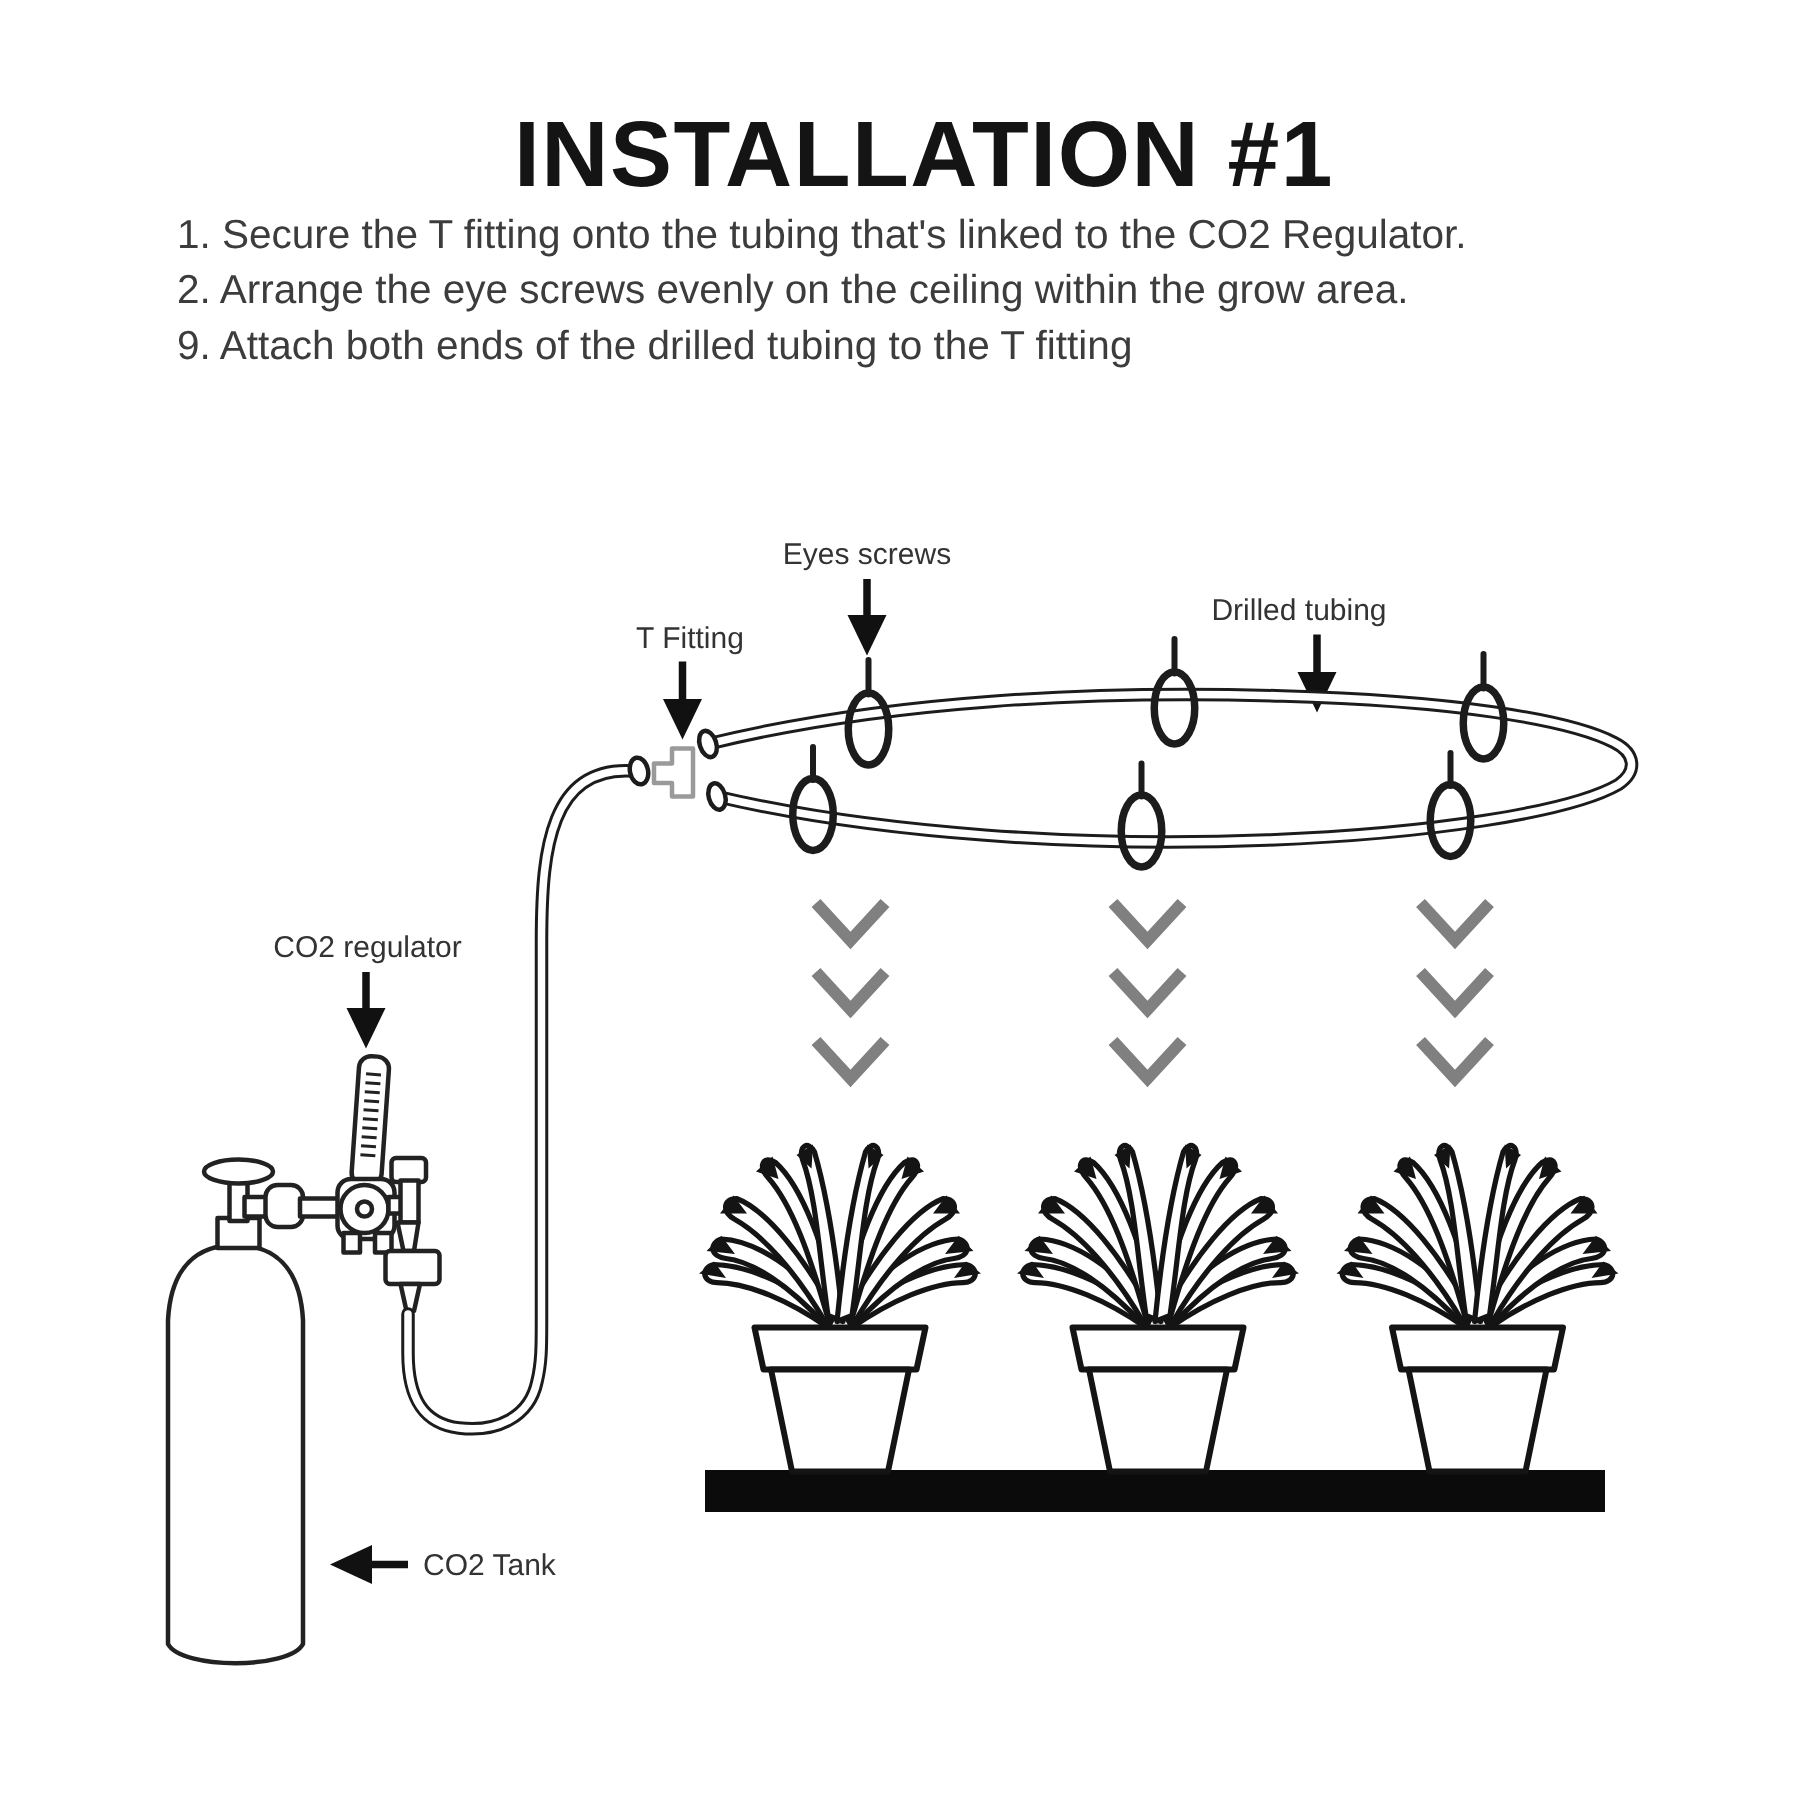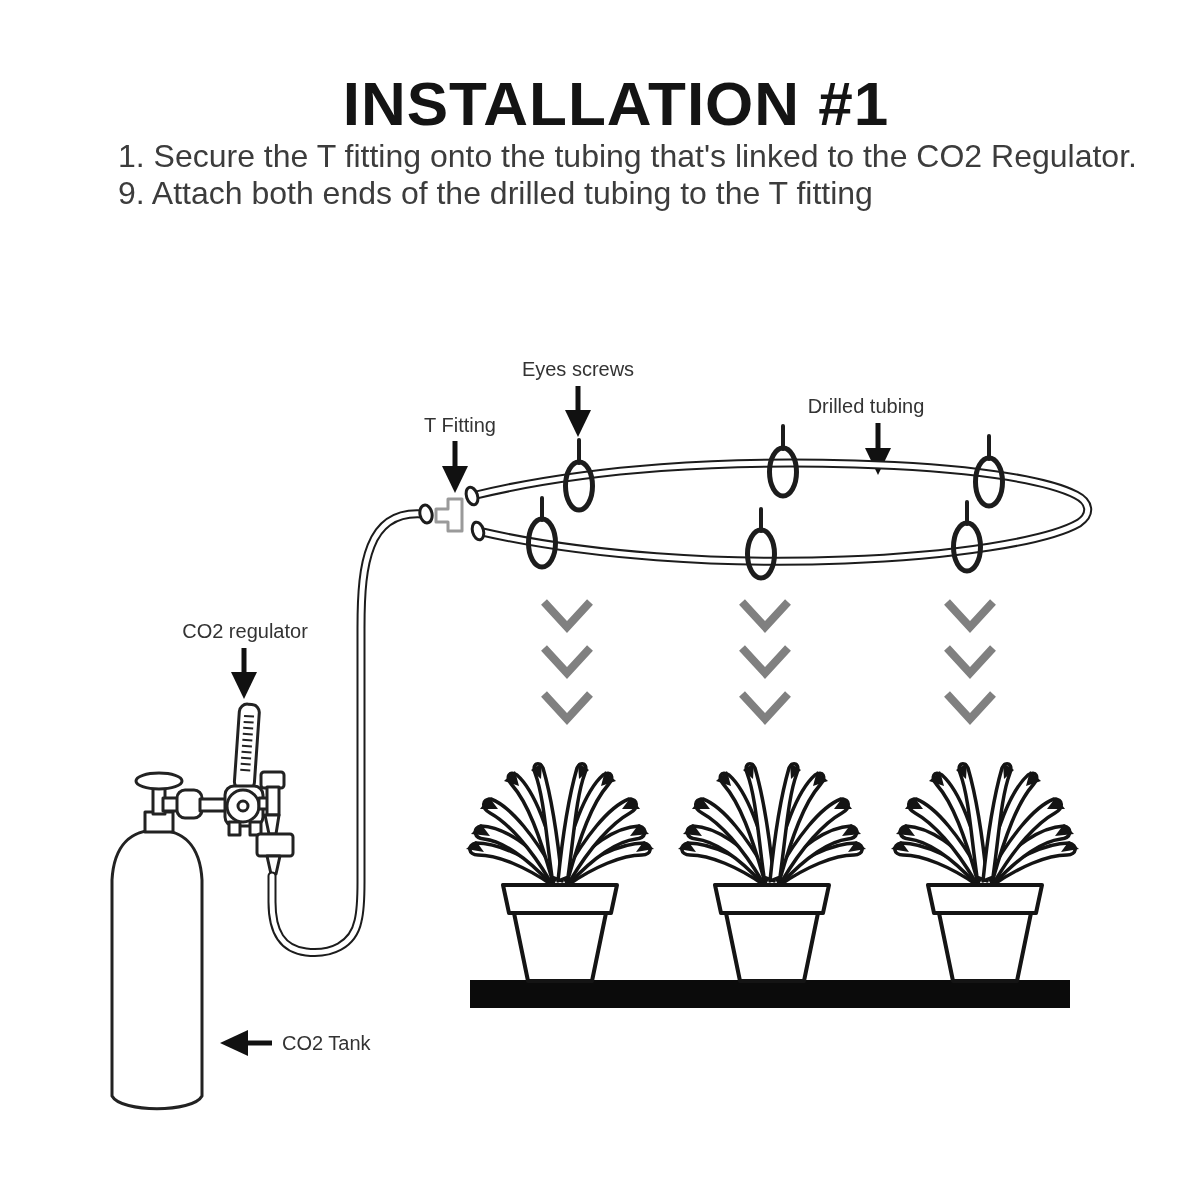--- a/index.html
+++ b/index.html
@@ -7,21 +7,21 @@
     position:relative;width:1200px;height:1200px;background:#ffffff;overflow:hidden;
     font-family:"Liberation Sans", sans-serif;
   }
   #title{
     position:absolute;top:52px;left:0;width:1200px;margin:16px;
     text-align:center;font-size:62px;font-weight:700;letter-spacing:1px;
     color:#141414;
   }
   #instructions{
     position:absolute;top:138px;left:118px;margin:0;padding:0;
-    list-style:none;font-size:32px;line-height:37px;color:#3c3c3c;
+    list-style:none;font-size:27px;line-height:37px;color:#3c3c3c;
   }
   #diagram{position:absolute;left:0;top:0;}
   .lbl{font-size:20px;fill:#333333;}
   .tube-outer{stroke:#1c1c1c;stroke-width:9;fill:none;stroke-linecap:round;}
   .tube-inner{stroke:#ffffff;stroke-width:5;fill:none;stroke-linecap:round;}
   .cap{fill:#ffffff;stroke:#1c1c1c;stroke-width:3;}
   .part{fill:#ffffff;stroke:#222222;stroke-width:3;stroke-linejoin:round;}
   .arrow{stroke:#111111;stroke-width:5;}
   .arrowhead{fill:#111111;stroke:none;}
   .ring{stroke:#1c1c1c;stroke-width:5;fill:none;}
@@ -33,20 +33,21 @@
 </style>
 </head>
 <body>
 
 <div id="stage">
 
   <h1 id="title">INSTALLATION #1</h1>
 
   <ol id="instructions">
     <li>1. Secure the T fitting onto the tubing that's linked to the CO2 Regulator.</li>
+    <li>2. Arrange the eye screws evenly on the ceiling within the grow area.</li>
     <li>9. Attach both ends of the drilled tubing to the T fitting</li>
   </ol>
 
   <svg id="diagram" width="1200" height="1200" viewBox="0 0 1200 1200">
 
     <defs>
 
       <g id="plant-half">
         <path class="leaf" d="M -8 0 C -34 -18 -62 -30 -82 -30 C -92 -30 -93 -40 -84 -42 C -58 -42 -28 -24 -4 -8 Z"></path>
         <path class="leaftip" d="M -94 -36 L -84 -44 L -76 -33 Z"></path>

